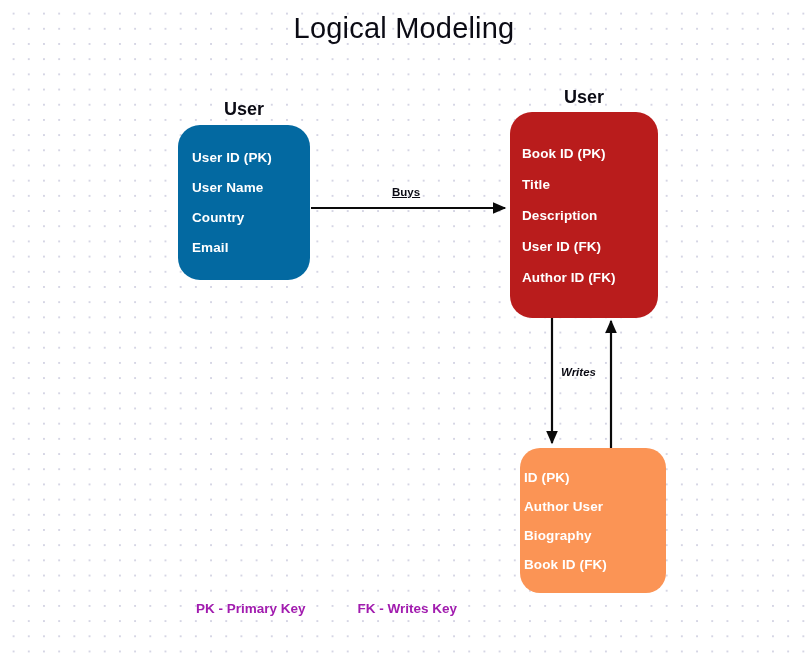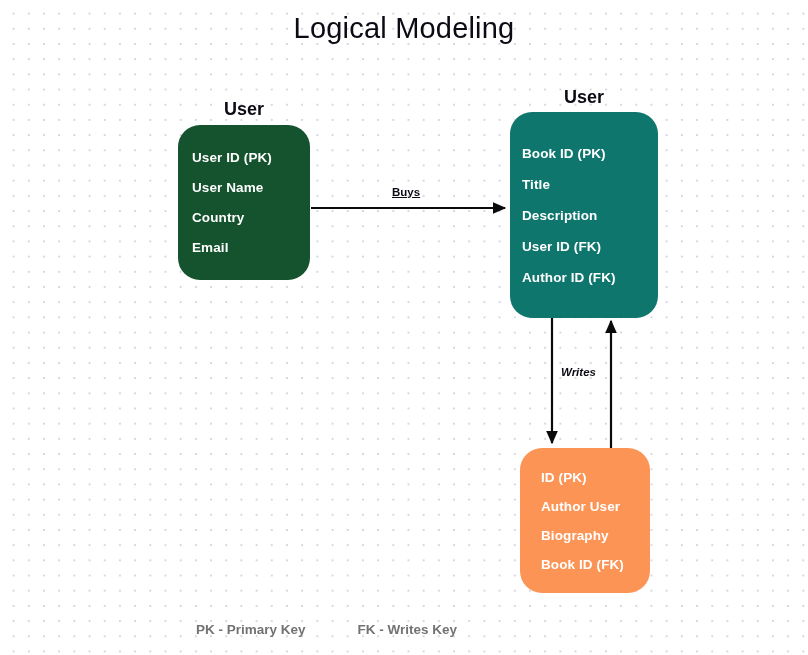--- a/index.html
+++ b/index.html
@@ -62,54 +62,55 @@
     white-space: nowrap;
     text-align: center;
   }
 
   
   #entity-user {
     left: 178px;
     top: 125px;
     width: 132px;
     height: 155px;
-    background: #14532d;
+    background: #0369a1;
     padding: 0 14px;
   }
   #entity-user .field { margin: 7.5px 0; }
   #label-user {
     left: 178px;
     top: 99px;
     width: 132px;
   }
 
   
   #entity-book {
     left: 510px;
     top: 112px;
     width: 148px;
     height: 206px;
-    background: #0f766e;
+    background: #b91c1c;
     padding: 0 12px;
   }
   #entity-book .field { margin: 8px 0; }
   #label-book {
     left: 510px;
     top: 87px;
     width: 148px;
   }
 
   
   #entity-author {
     left: 520px;
     top: 448px;
-    width: 130px;
+    width: 146px;
     height: 145px;
     background: #fb9455;
-    padding: 0 21px;
+    padding: 0 4px;
+    border-radius: 20px;
   }
   #entity-author .field { margin: 7px 0; }
   #label-author {
     left: 520px;
     top: 598px;
     width: 130px;
   }
 
   
   .connector-svg {
@@ -140,26 +141,26 @@
   #label-writes {
     left: 561px;
     top: 366px;
     font-style: italic;
   }
 
   
   .legend {
     position: absolute;
     left: 196px;
-    top: 622px;
+    top: 601px;
     display: flex;
     gap: 52px;
     font-size: 13.5px;
     font-weight: bold;
-    color: #737373;
+    color: #a21caf;
   }
   .legend-item { white-space: nowrap; }
 </style>
 </head>
 <body>
 
 <div class="canvas">
 
   <div class="page-title">Logical Modeling</div>
 

